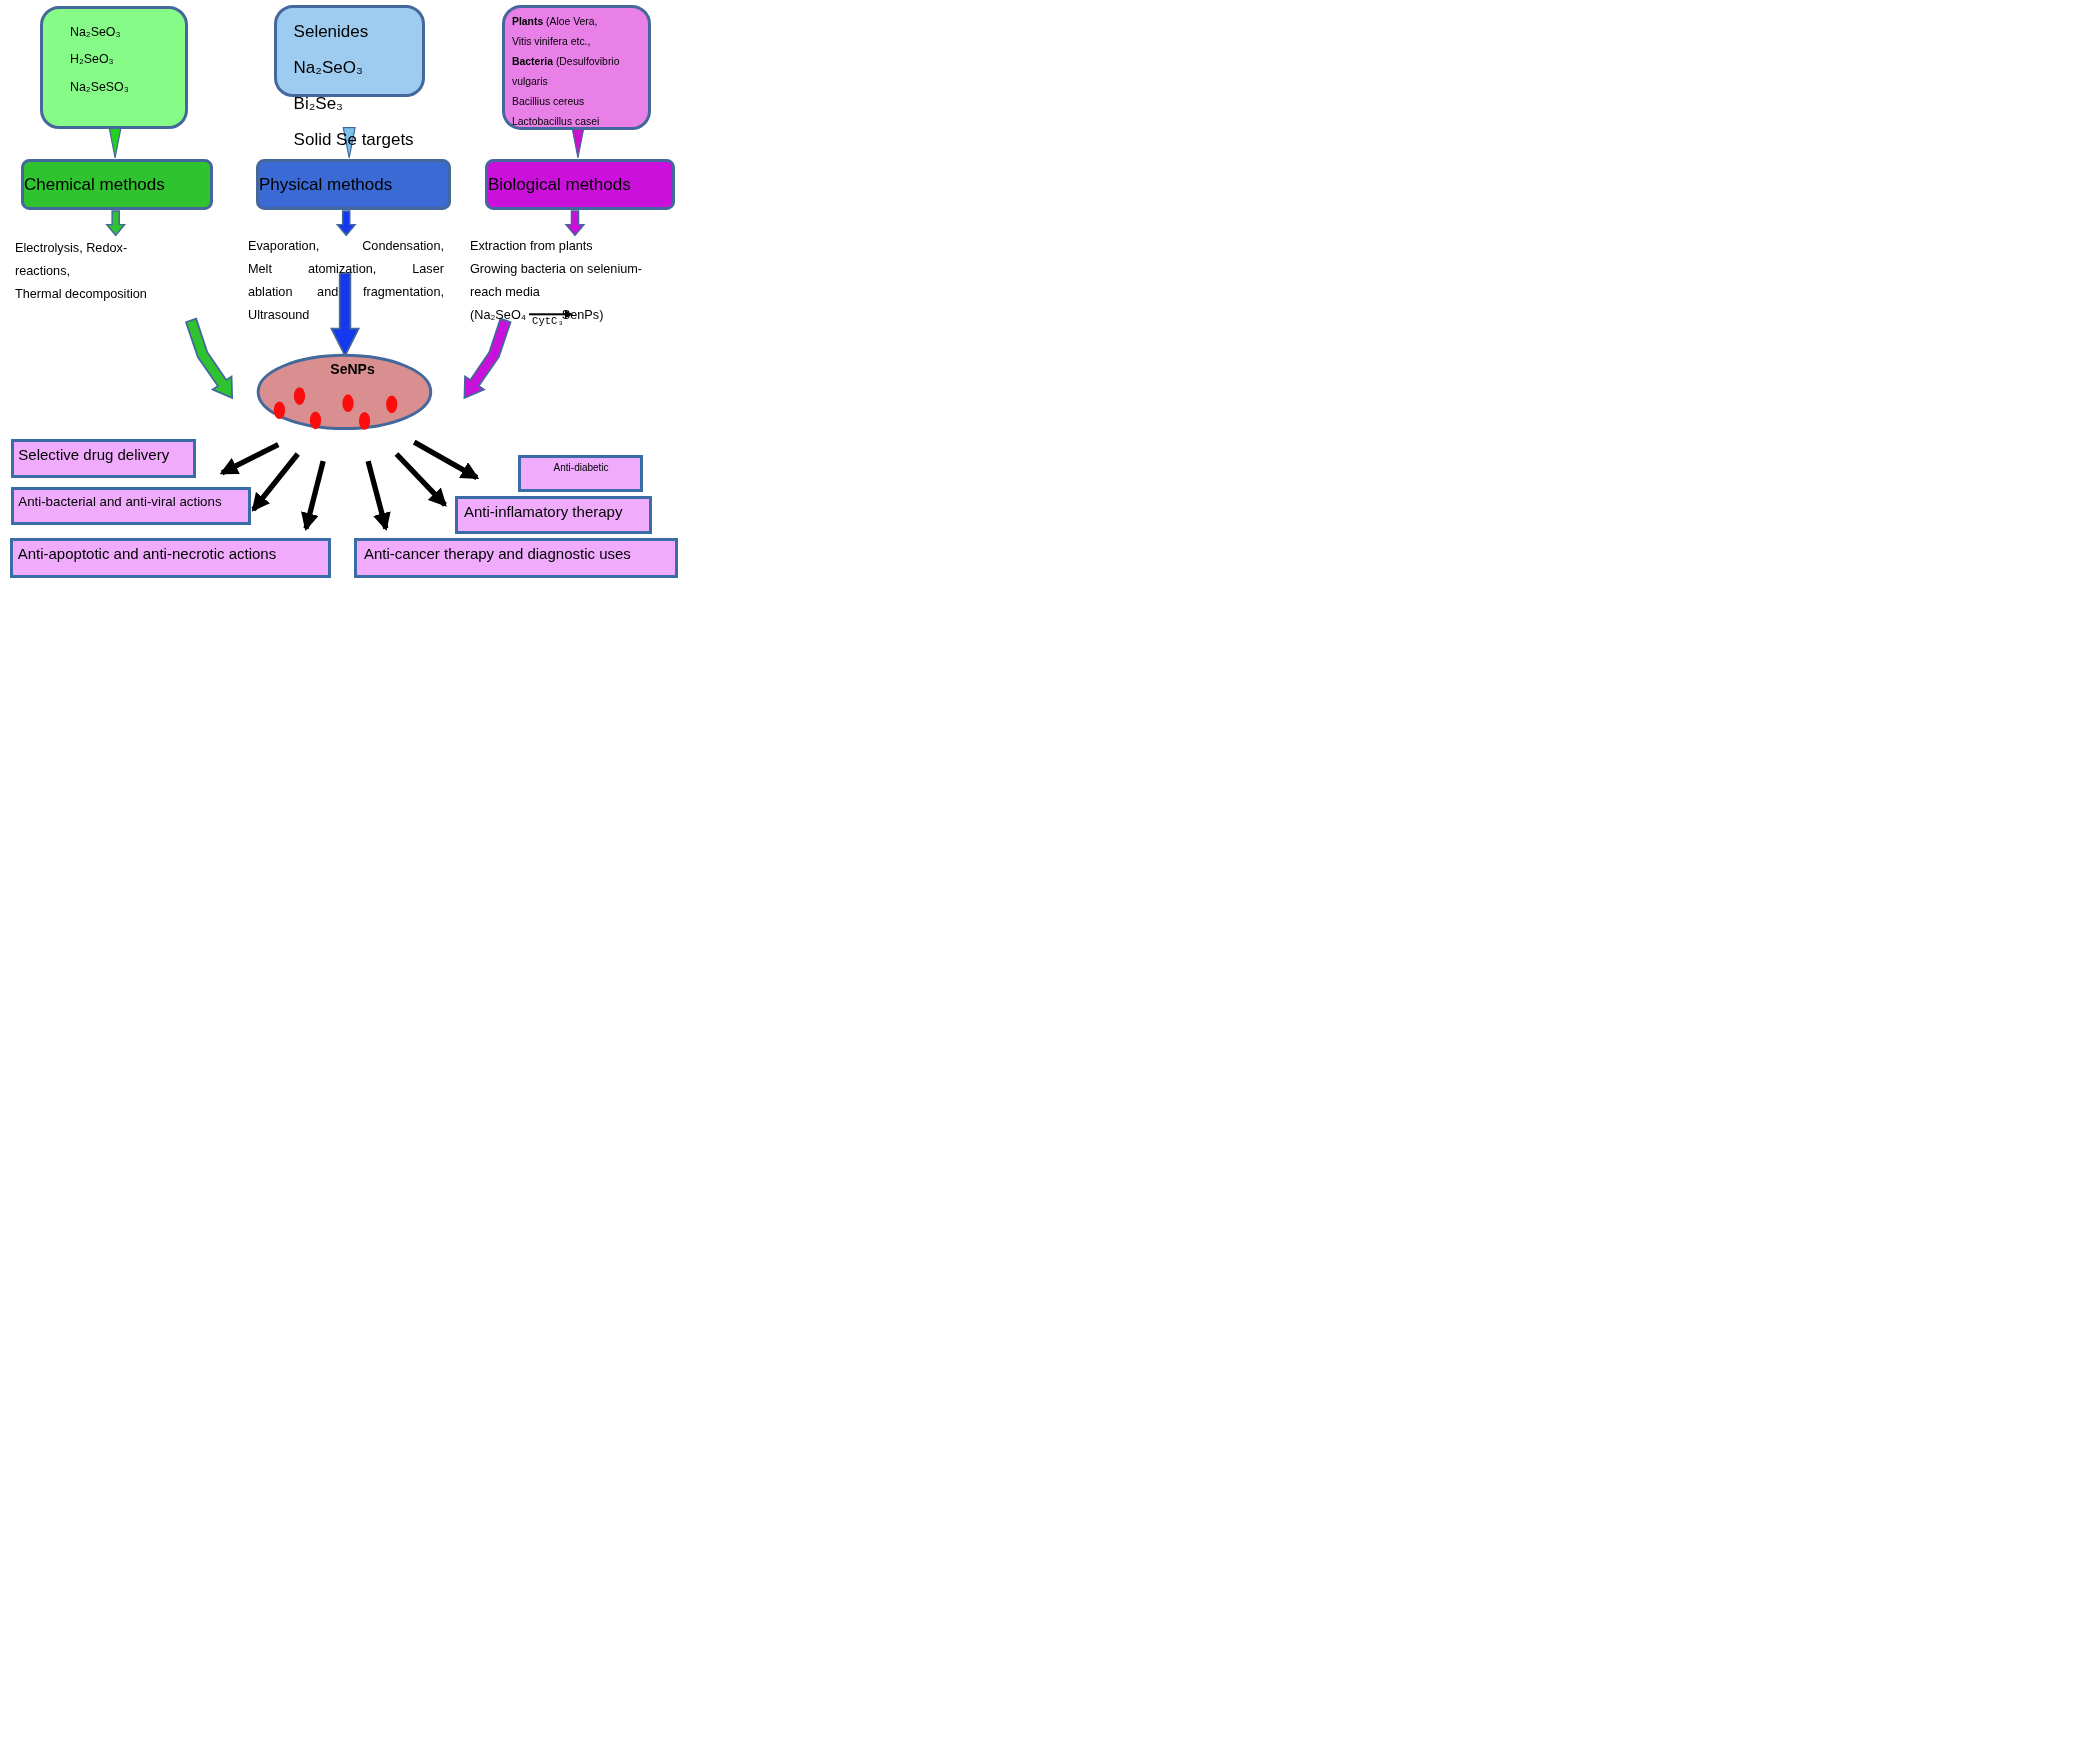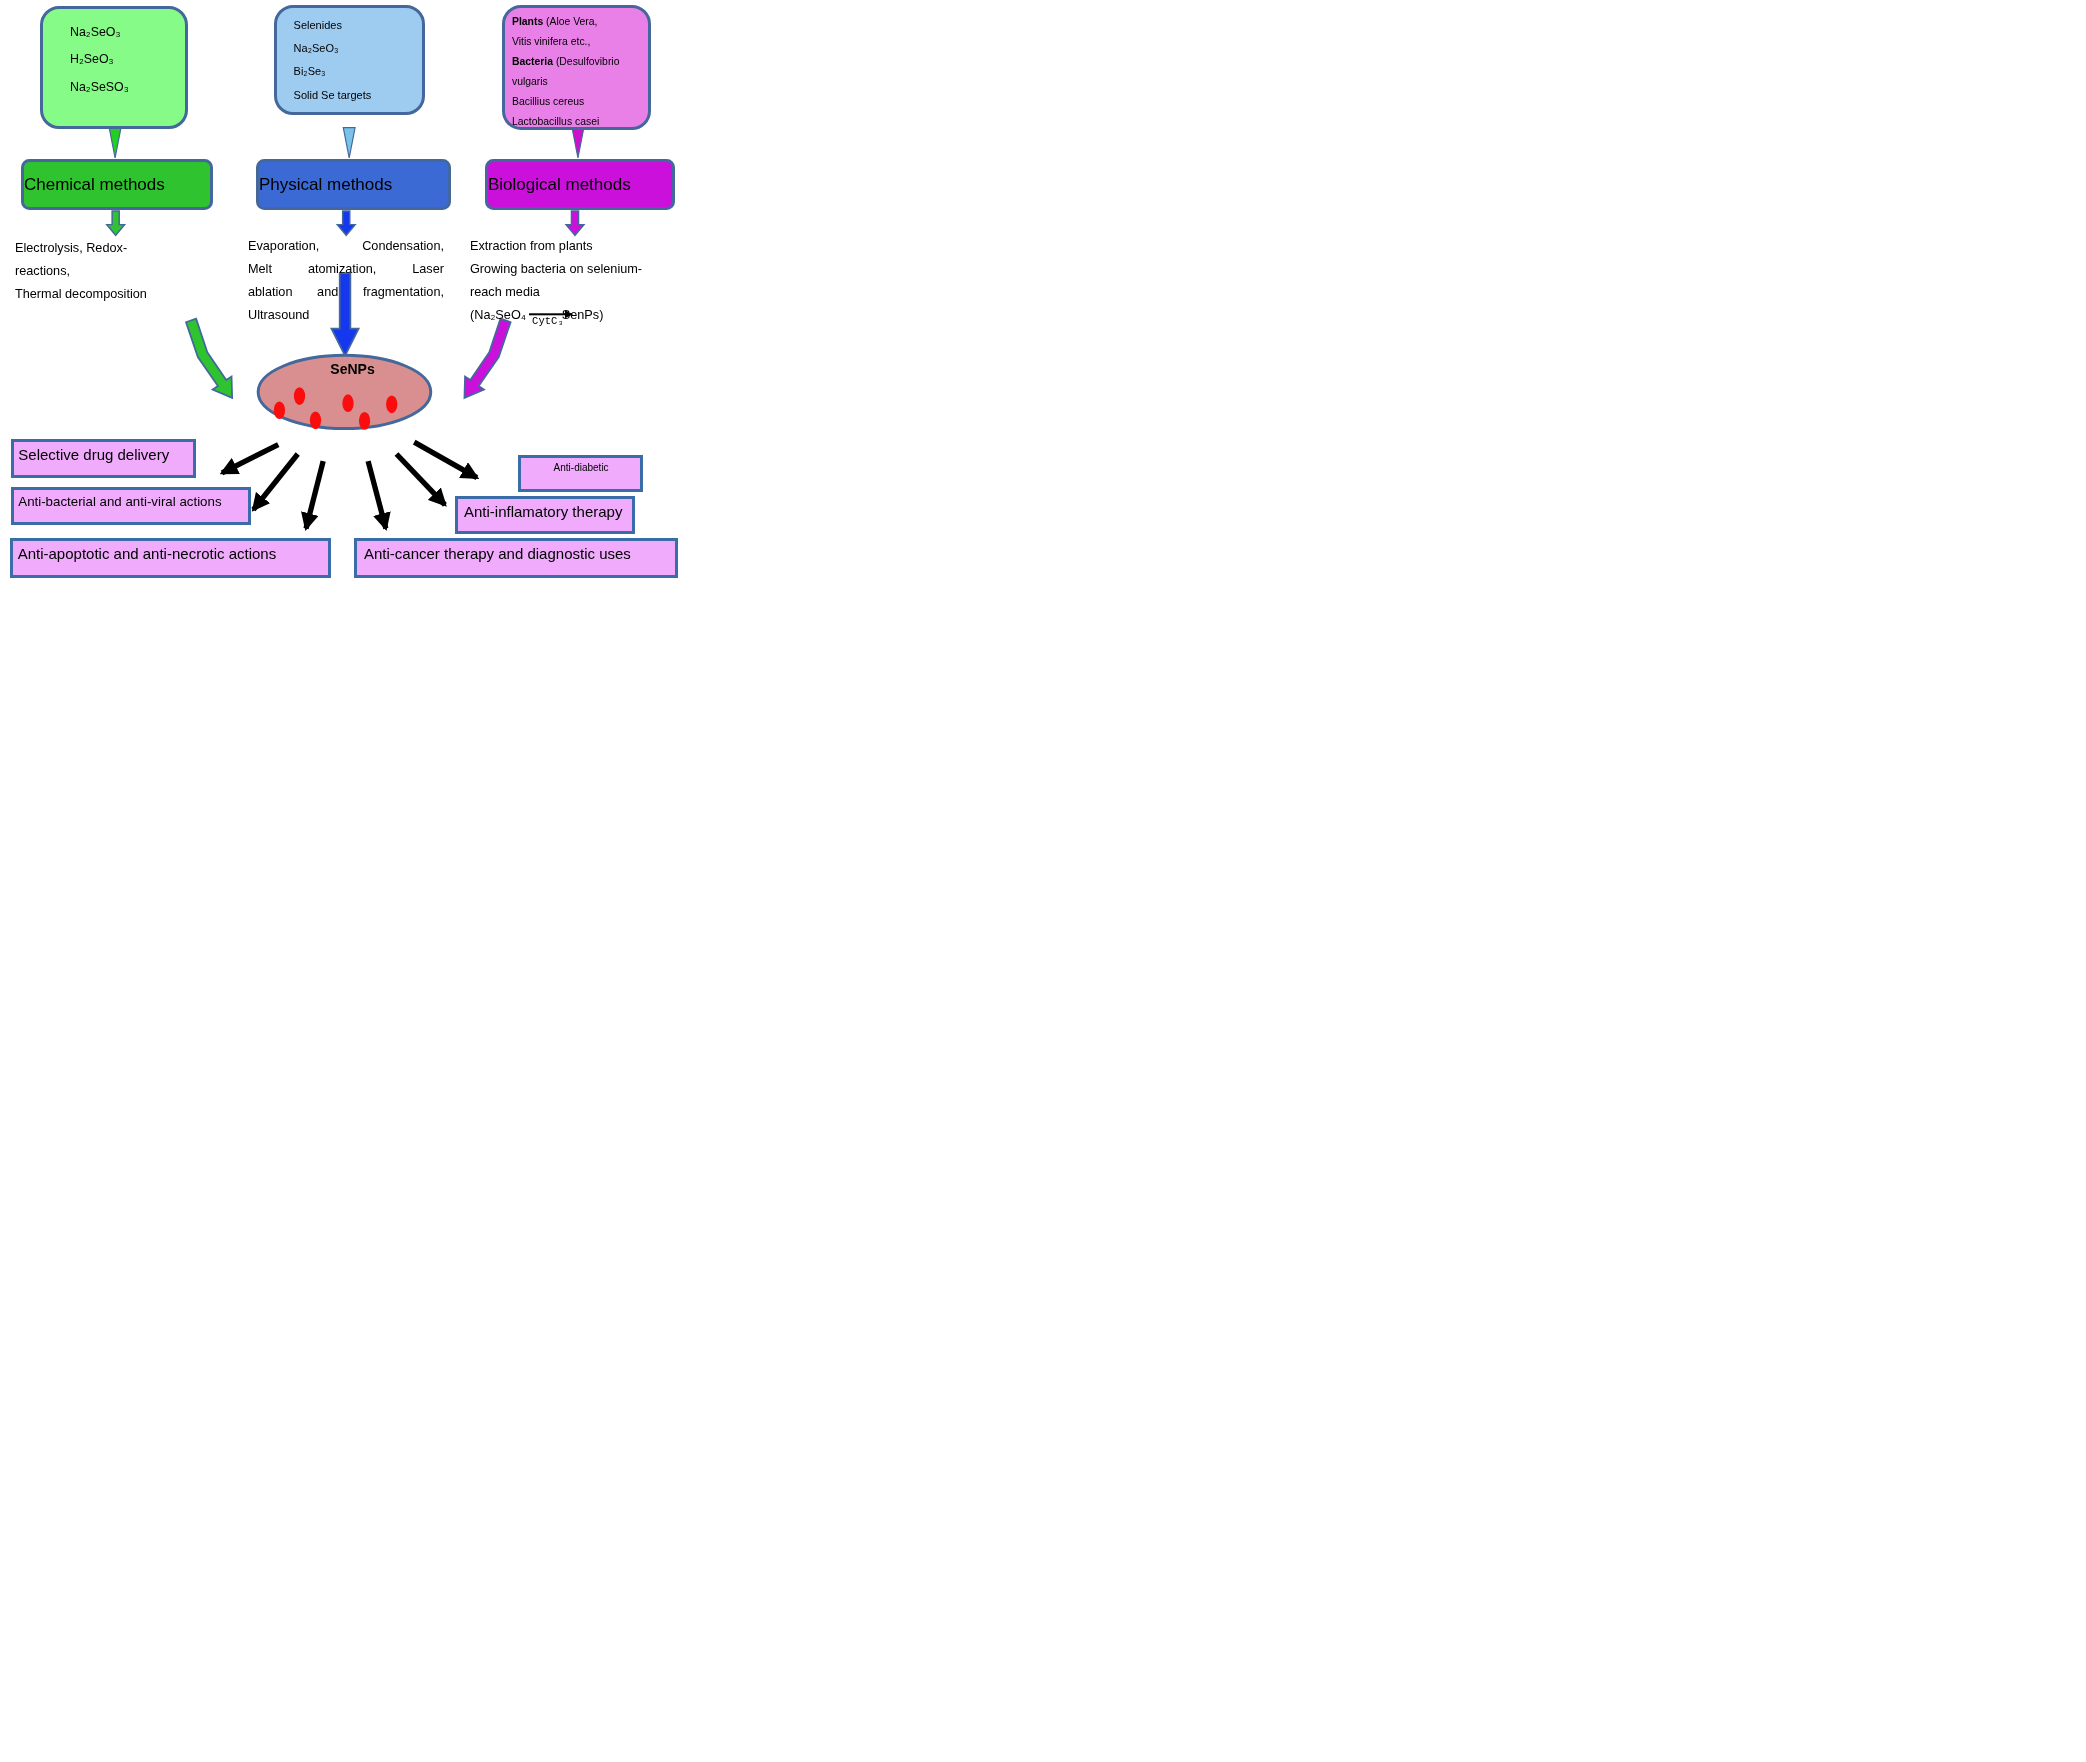--- a/index.html
+++ b/index.html
@@ -8,22 +8,22 @@
     font-family:"Liberation Sans","DejaVu Sans",sans-serif; color:#000;
     overflow:hidden;
   }
   .abs { position:absolute; }
   svg.layer { position:absolute; left:0; top:0; width:696px; height:587px; }
 
   
   .pbox { border:3px solid #44689b; border-radius:19px; box-sizing:border-box; }
   #box-chem-precursors  { left:40px;  top:6px; width:148px; height:123px; background:#86fb87;
                           padding:9.5px 6px 0 27px; font-size:12.4px; line-height:2.25; }
-  #box-phys-precursors  { left:274px; top:4.7px;  width:151px; height:110px; background:#9ecbf0;
-                          padding:6px 4.7px 0 16.6px; font-size:11px; line-height:2.12; }
+  #box-phys-precursors  { left:274px; top:4.7px;  width:151px; height:92px; background:#9ecbf0;
+                          padding:6px 4.7px 0 16.6px; font-size:17px; line-height:2.12; }
   #box-bio-precursors   { left:502px; top:4.7px;  width:149px; height:125px; background:#e880e8;
                           padding:4.1px 2.4px 0 7px; font-size:10.4px; line-height:1.93; }
   .pline { white-space:nowrap; }
 
   
   .mbox { border:3.5px solid #44689b; border-radius:8.3px; box-sizing:border-box;
           display:flex; align-items:center; justify-content:flex-start;
           font-size:17px; }
   #box-chemical   { left:21px;  top:159px; width:192px; height:51px; background:#2fc42f; }
   #box-physical   { left:256px; top:159px; width:195px; height:51px; background:#3b6ad5; }
@@ -50,21 +50,21 @@
   #senps-label { left:305px; top:361px; width:95px; text-align:center;
                  font-size:14px; font-weight:bold; }
 
   
   .appbox { border:3px solid #3a6da8; box-sizing:border-box; background:#f0abfc;
             font-size:15px; padding:4.1px 3.5px 0 4.7px; }
   #app-selective      { left:10.6px;  top:439px; width:185px; height:39px; }
   #app-antibacterial  { left:10.6px;  top:487px; width:240px; height:38px; font-size:13.3px; }
   #app-antiapoptotic  { left:10px;  top:538px; width:321px; height:40px; }
   #app-anticancer     { left:354px; top:538px; width:324px; height:40px; padding-left:7px; }
-  #app-antiinflam     { left:455px; top:496px; width:180px; height:38px; padding-left:6px; }
+  #app-antiinflam     { left:455px; top:496px; width:197px; height:38px; padding-left:6px; }
   #app-antidiabetic   { left:518px; top:455px; width:125px; height:37px; text-align:center; font-size:10px; }
 
   b.inlead { font-weight:bold; }
 </style>
 </head>
 <body>
 
 <div id="canvas">
 
   <svg class="layer" viewBox="0 0 1176 993" width="696" height="587">

